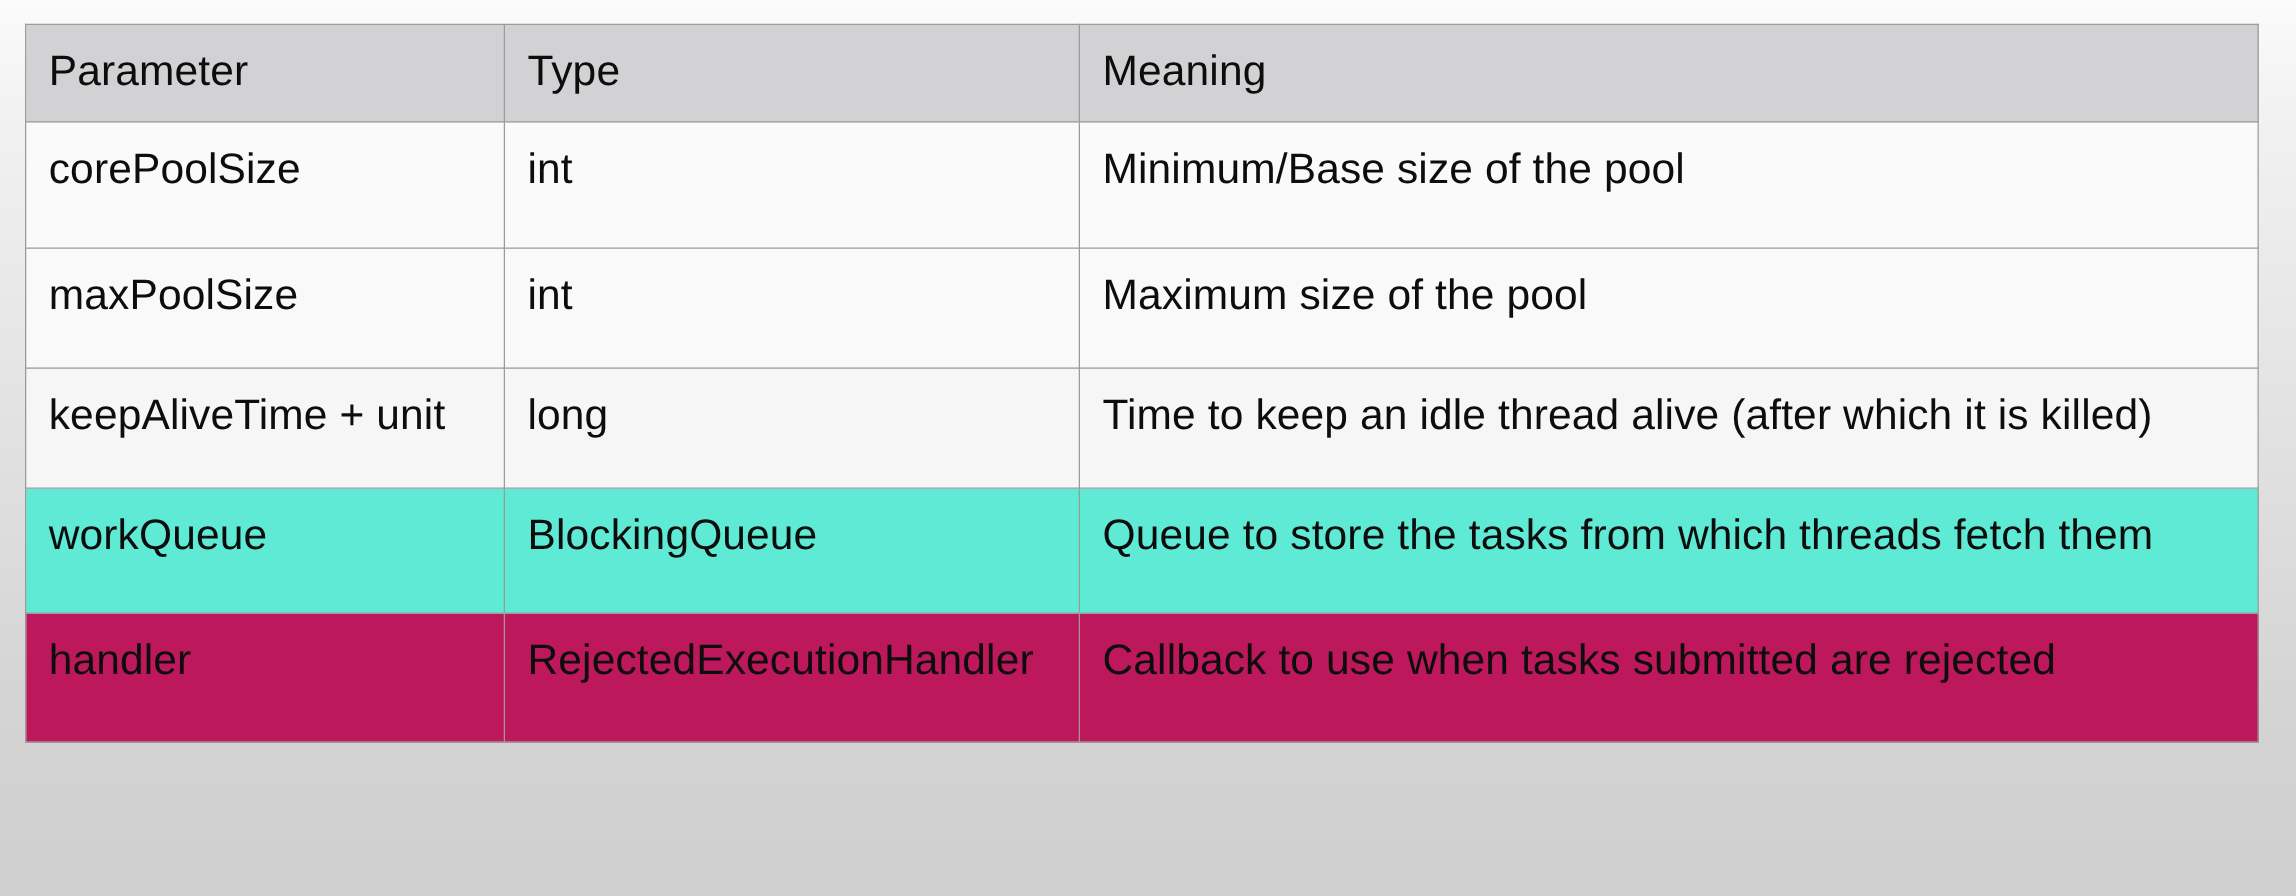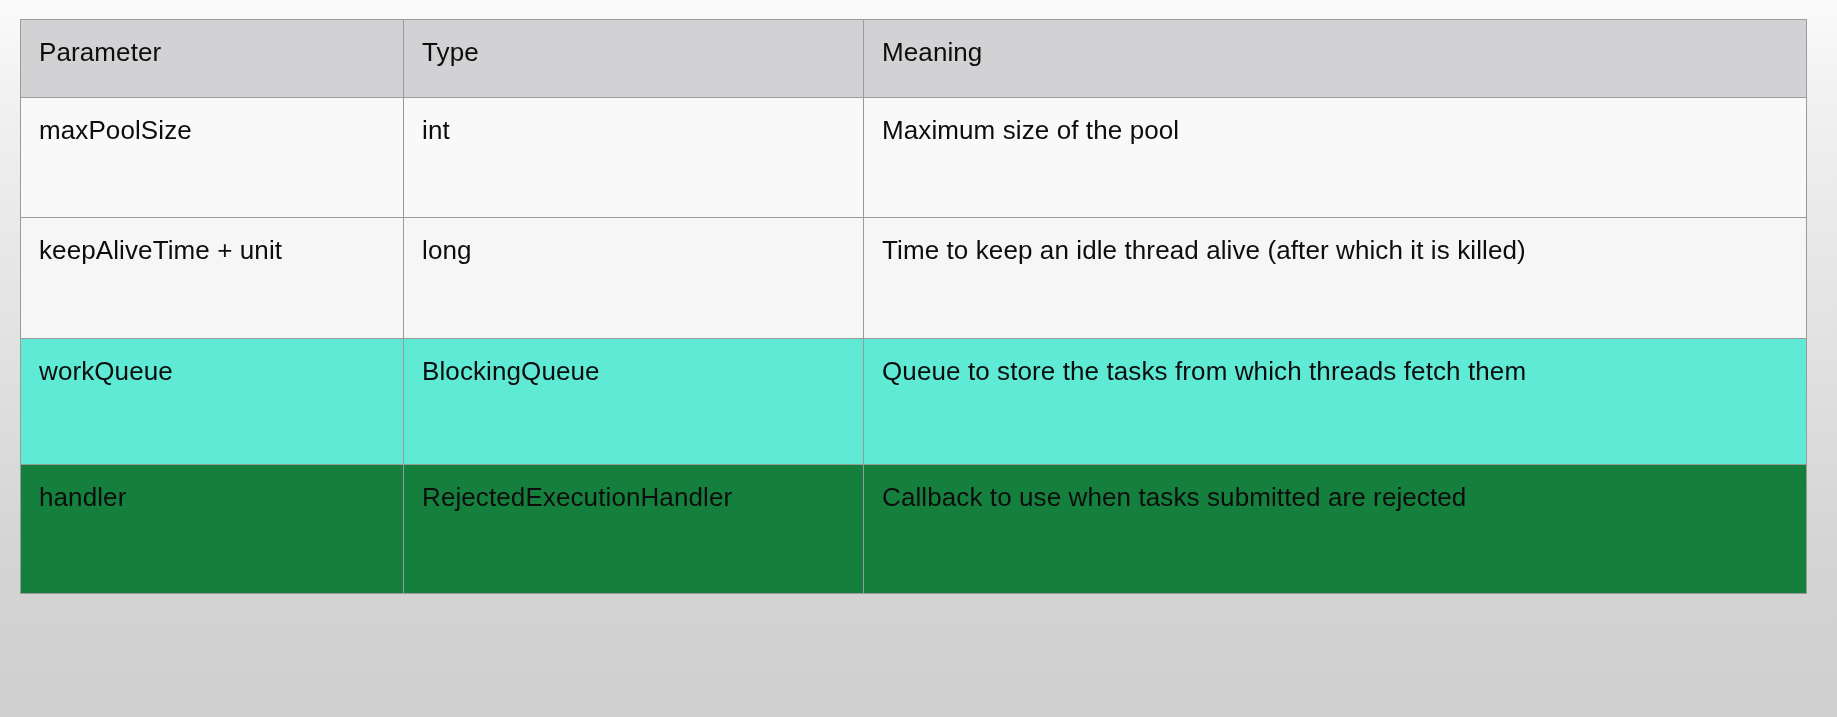--- a/index.html
+++ b/index.html
@@ -44,39 +44,39 @@
   table.params-table col.col-meaning   { width: auto; }
 
   table.params-table th,
   table.params-table td {
     border: 1px solid #9a9a9a;
     text-align: left;
     vertical-align: top;
     padding: 17px 18px 0 18px;
     font-weight: normal;
     color: #0d0d0d;
-    font-size: 26px;
+    font-size: 34px;
     line-height: 1.18;
     letter-spacing: 0.1px;
     background-clip: padding-box;
   }
 
   table.params-table thead th {
     background: #d2d2d4;
     height: 78px;
     box-sizing: border-box;
     border-color: #9b9b9b;
   }
 
   table.params-table tbody tr.row-0 td { background: #fafafa; height: 83px; }
   table.params-table tbody tr.row-1 td { background: #f9f9f9; height: 78px; margin-left: 42px; }
   table.params-table tbody tr.row-2 td { background: #f6f6f6; height: 79px; }
   table.params-table tbody tr.row-3 td { background: #5eead4; height: 82px; }
   table.params-table tbody tr.row-4 td { background: #e6e6e6; height: 80px; }
-  table.params-table tbody tr.row-5 td { background: #15803d; height: 84px; }
+  table.params-table tbody tr.row-5 td { background: #be185d; height: 84px; }
 
   table.params-table tbody tr td {
     box-sizing: border-box;
   }
 
   
   .cell-inner {
     display: block;
     white-space: nowrap;
   }
@@ -100,20 +100,31 @@
         </th>
         <th>
           <span class="cell-inner">Type</span>
         </th>
         <th>
           <span class="cell-inner">Meaning</span>
         </th>
       </tr>
     </thead>
     <tbody>
+      <tr class="row-0">
+        <td>
+            <span class="cell-inner">corePoolSize</span>
+          </td>
+        <td>
+            <span class="cell-inner">int</span>
+          </td>
+        <td>
+            <span class="cell-inner">Minimum/Base size of the pool</span>
+          </td>
+      </tr>
       <tr class="row-1">
         <td>
             <span class="cell-inner">maxPoolSize</span>
           </td>
         <td>
             <span class="cell-inner">int</span>
           </td>
         <td>
             <span class="cell-inner">Maximum size of the pool</span>
           </td>

